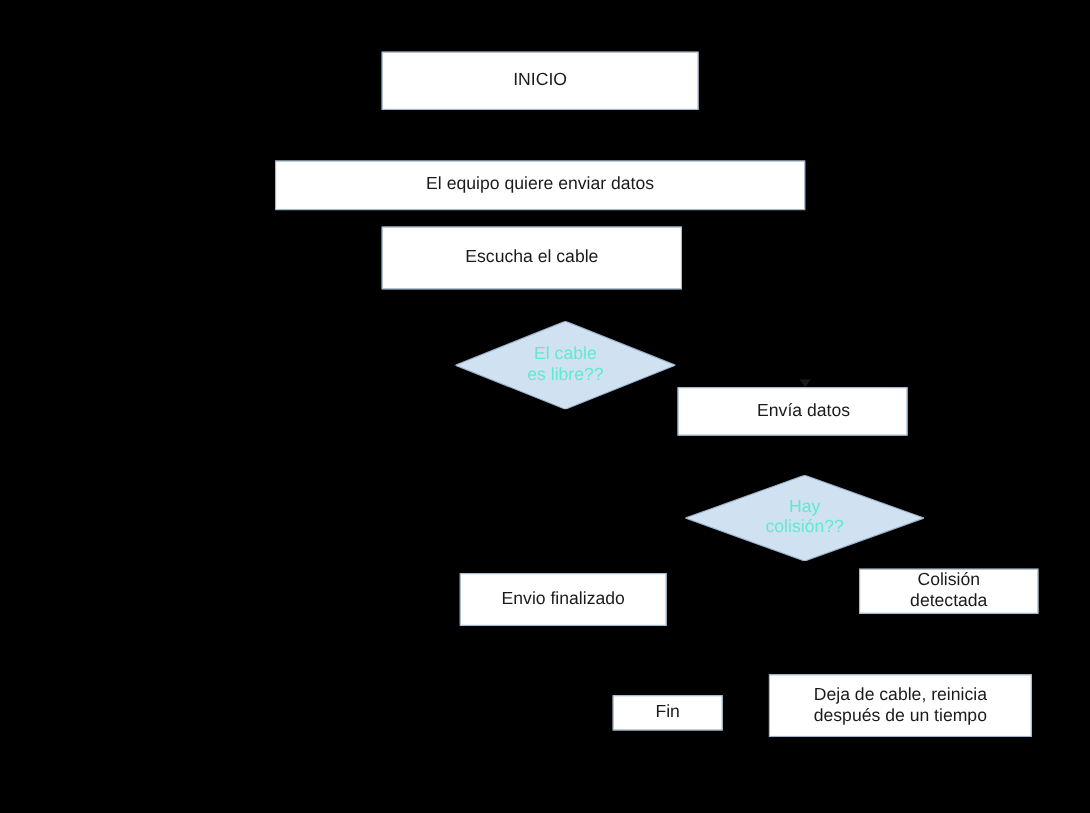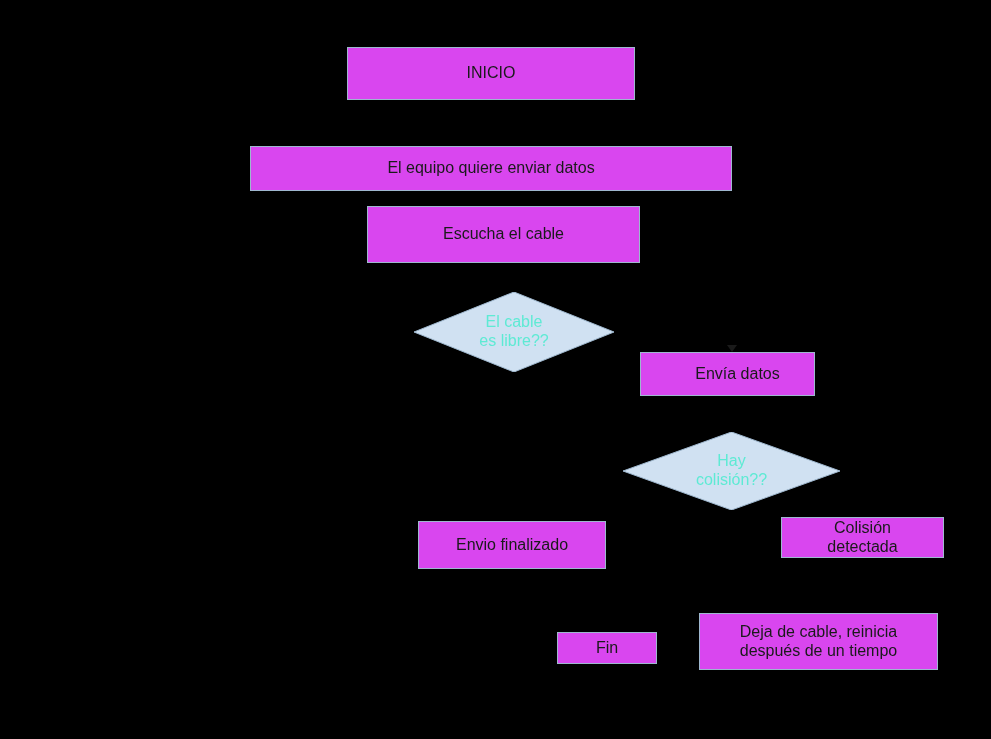--- a/index.html
+++ b/index.html
@@ -21,21 +21,21 @@
     display: flex;
     align-items: center;
     justify-content: center;
     text-align: center;
     color: #1a1a1a;
     font-size: 16px;
     line-height: 1.18;
     white-space: pre-line;
   }
   .node.process {
-    background: #d946ef;
+    background: #ffffff;
     border: 1px solid #9fb8cf;
   }
   .node.diamond-wrap {
     background: transparent;
     border: none;
   }
   .diamond-shape {
     position: absolute;
     left: 0;
     top: 0;
@@ -66,35 +66,35 @@
 <div id="canvas">
 
   <div class="node process" style="left:347px; top:47px; width:288px; height:53px;">
     <span>INICIO</span>
   </div>
 
   <div class="node process" style="left:250px; top:146px; width:482px; height:45px;">
     <span>El equipo quiere enviar datos</span>
   </div>
 
-  <div class="node process" style="left:367px; top:206px; width:273px; height:57px;">
+  <div class="node process" style="left:347px; top:206px; width:273px; height:57px;">
     <span>Escucha el cable</span>
   </div>
 
   <div class="node diamond-wrap" style="left:414px; top:292px; width:200px; height:80px;">
     <svg class="diamond-shape" viewBox="0 0 200 80" preserveAspectRatio="none">
       <polygon points="100,0 200,40 100,80 0,40" fill="#d0e1f2" stroke="#9fb8cf" stroke-width="1"></polygon>
     </svg>
     <span class="diamond-label">El cable
 es libre??</span>
   </div>
 
   <div class="arrow-stub" style="left:727px; top:345px;"></div>
 
-  <div class="node process" style="left:640px; top:352px; width:175px; height:44px;padding-left:20px;">
+  <div class="node process" style="left:616px; top:352px; width:209px; height:44px;padding-left:20px;">
     <span>Envía datos</span>
   </div>
 
   <div class="node diamond-wrap" style="left:623px; top:432px; width:217px; height:78px;align-items:center;">
     <svg class="diamond-shape" viewBox="0 0 217 78" preserveAspectRatio="none">
       <polygon points="108.5,0 217,39 108.5,78 0,39" fill="#d0e1f2" stroke="#9fb8cf" stroke-width="1"></polygon>
     </svg>
     <span class="diamond-label">Hay
 colisión??</span>
   </div>

